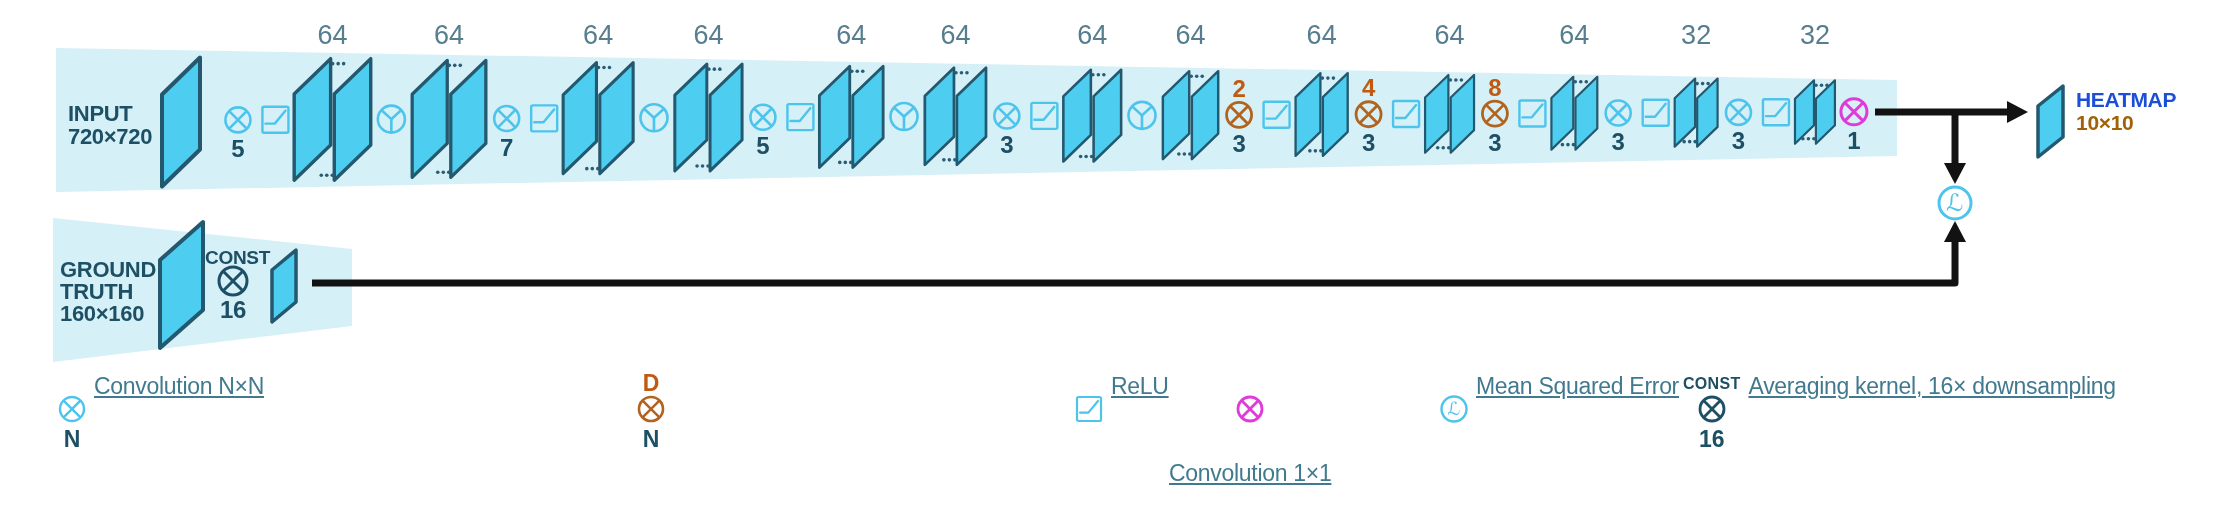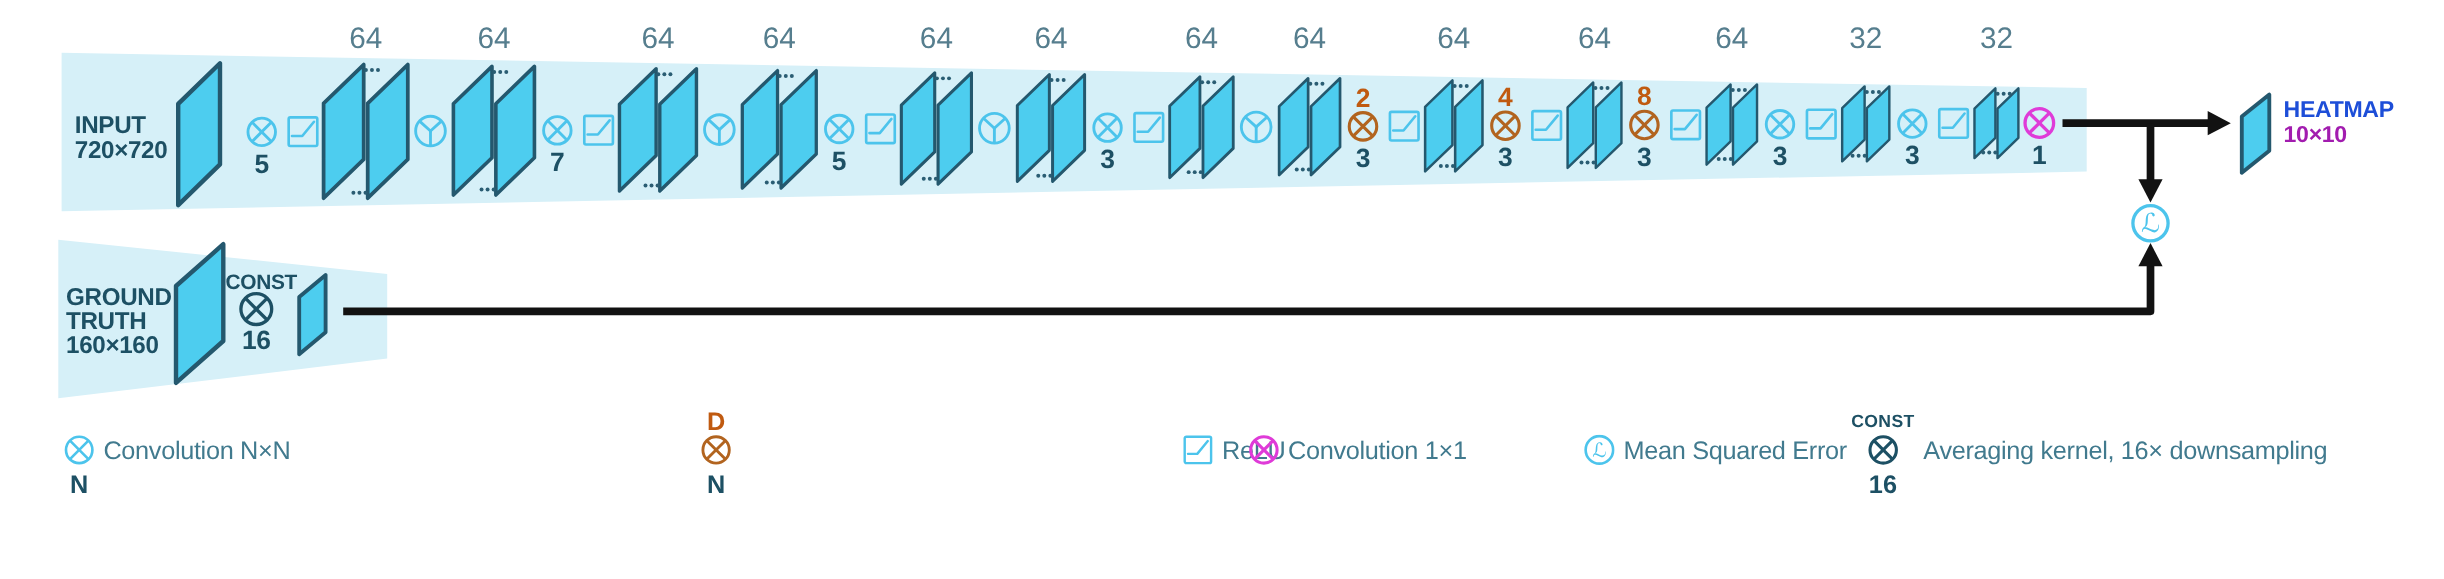--- a/index.html
+++ b/index.html
@@ -8,29 +8,29 @@
   #net{position:absolute;left:0;top:0;}
   .lbl{position:absolute;font-weight:700;color:#1d5064;letter-spacing:-0.3px;white-space:nowrap;}
   .input-name{left:68px;top:101px;font-size:22px;text-align:right;}
   .input-size{left:68px;top:124px;font-size:22px;}
   .gt1{left:60px;top:257px;font-size:22px;}
   .gt2{left:60px;top:279px;font-size:22px;}
   .gt-size{left:60px;top:301px;font-size:22px;}
   .const-lbl{left:205px;width:56px;text-align:center;top:247px;font-size:19px;}
   .const-k{left:205px;width:56px;text-align:center;top:296px;font-size:24px;}
   .heat-name{left:2076px;top:88px;font-size:21px;color:#1d4ed8;}
-  .heat-size{left:2076px;top:111px;font-size:21px;color:#a21caf;}
+  .heat-size{left:2076px;top:111px;font-size:21px;color:#a16207;}
 
   .lg-item{position:absolute;top:372px;display:flex;gap:8px;color:#417a8e;white-space:nowrap;}
   .lg-stack{display:flex;flex-direction:column;align-items:center;min-width:28px;}
   .lg-above{height:23px;line-height:23px;font-weight:700;font-size:21px;color:#1d5064;}
   .lg-below{height:24px;line-height:25px;font-weight:700;font-size:23px;color:#1d5064;}
-  .lg-text{margin-top:23px;line-height:29px;font-size:23px;letter-spacing:-0.3px;}
+  .lg-text{line-height:29px;font-size:23px;letter-spacing:-0.3px;text-decoration:underline;}
   .lg1{left:58px;} .lg2{left:260px;} .lg3{left:637px;} .lg4{left:1075px;}
-  .lg5{left:1135px;} .lg6{left:1440px;} .lg7{left:1683px;}
+  .lg5{left:1169px;flex-direction:column;} .lg6{left:1440px;} .lg7{left:1683px;}
   .lg3 .lg-above{color:#c05a10;font-size:23px;}
   .lg7 .lg-above{font-size:16px;letter-spacing:0.3px;}
 </style>
 </head>
 <body>
 
 <div id="stage">
   <svg id="net" width="2222" height="526">
       <polygon points="56,48 1897,80 1897,156 56,192" fill="#d6f0f8"></polygon>
       <polygon points="53,218 352,249 352,326 53,362" fill="#d6f0f8"></polygon>

